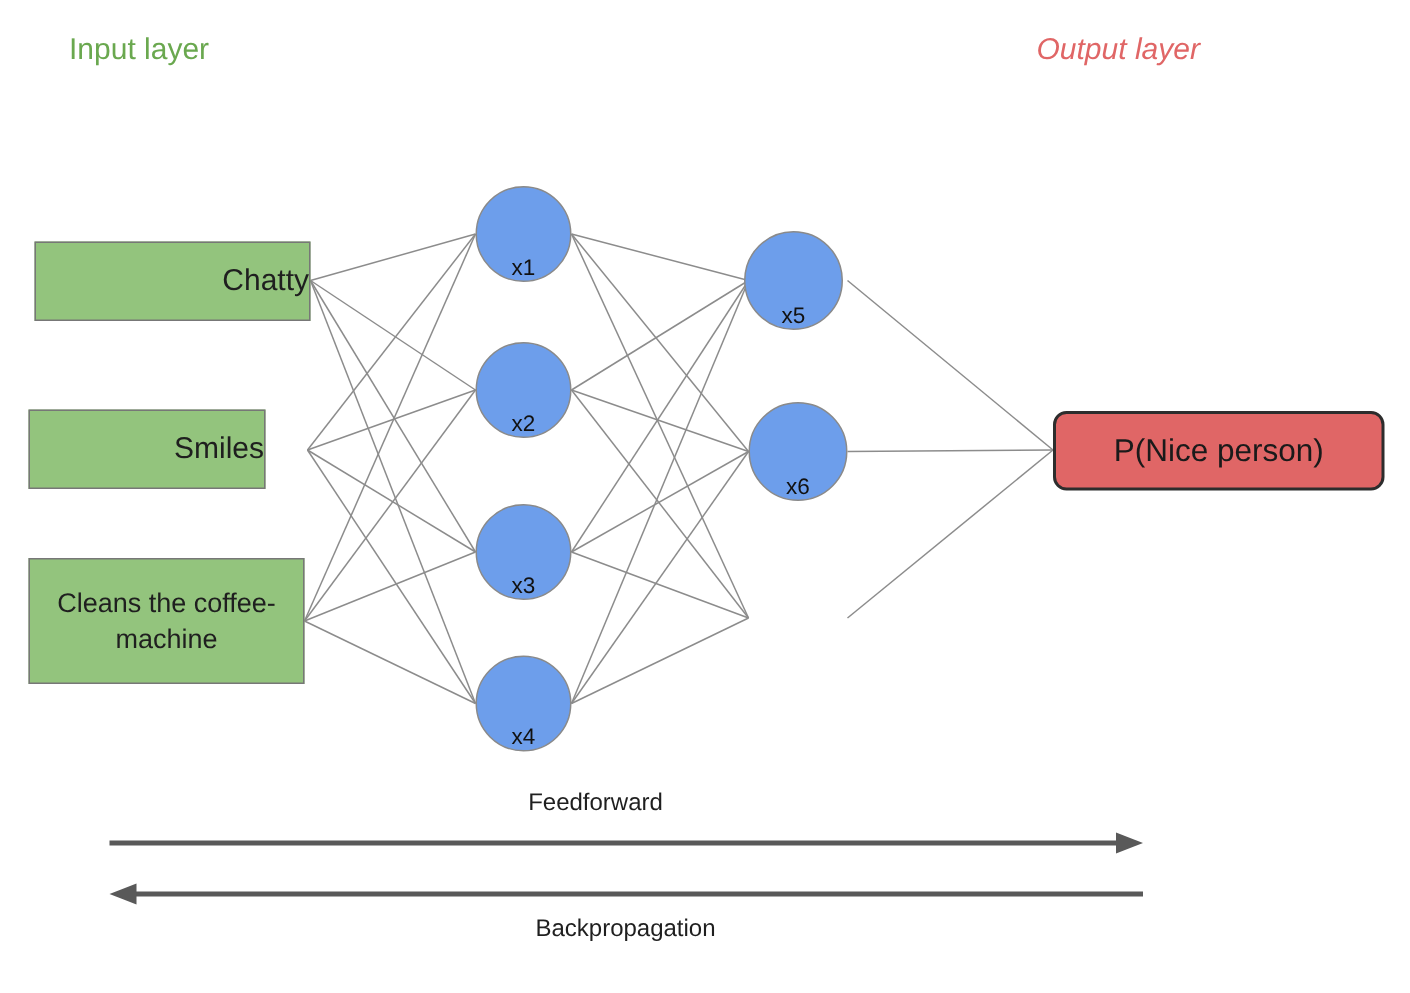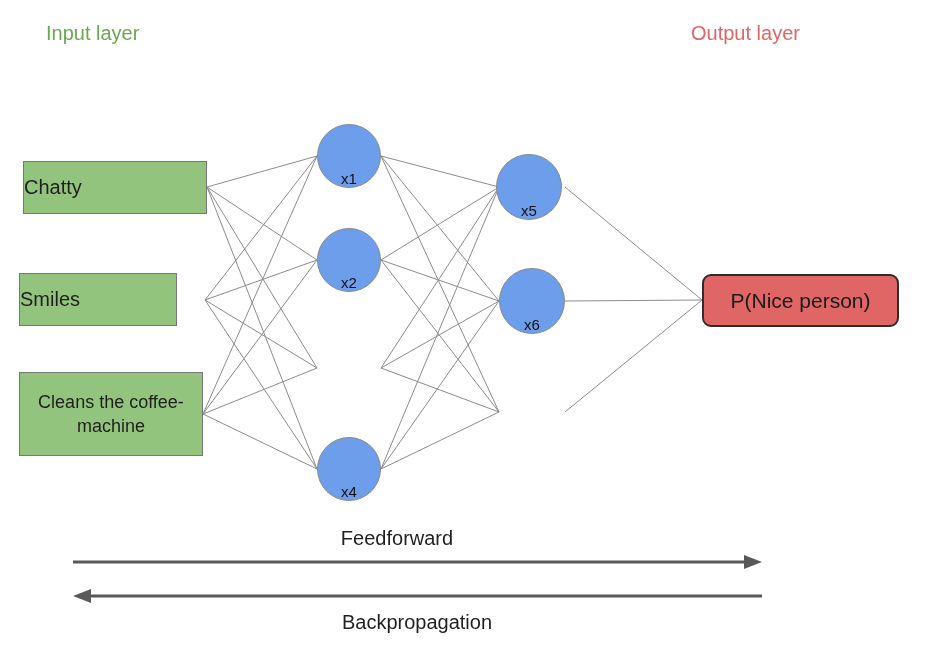--- a/index.html
+++ b/index.html
@@ -23,30 +23,30 @@
   }
   .hdr {
     position: absolute;
     font-size: 20px;
     line-height: 29px;
     font-weight: 400;
     white-space: nowrap;
   }
   .hdr-input  { left: 46px;  top: 19px; color: var(--heading-input); }
   .hdr-hidden { left: 306px; top: 19px; color: var(--heading-hidden); }
-  .hdr-output { left: 691px; top: 19px; color: var(--heading-output); }
+  .hdr-output { left: 691px; top: 19px; color: var(--heading-output); font-style: italic; }
 
   .input-box {
     position: absolute;
     background: var(--input-fill);
     border: 1px solid var(--input-border);
     box-sizing: border-box;
     display: flex;
     align-items: center;
-    justify-content: flex-start;
+    justify-content: flex-end;
     text-align: center;
     color: #1f1f1f;
     font-size: 20px;
   }
   .in1 { left: 23px; top: 161px; width: 184px; height: 53px; }
   .in2 { left: 19px; top: 273px; width: 158px; height: 53px; }
   .in3 { left: 19px; top: 372px; width: 184px; height: 84px; font-size: 18px; line-height: 24px; padding: 0 14px; }
 
   .circle {
     position: absolute;
@@ -64,36 +64,36 @@
   .c2 { left: 317px; top: 228px; width: 64px; height: 64px; }
   .c3 { left: 317px; top: 336px; width: 64px; height: 64px; }
   .c4 { left: 317px; top: 437px; width: 64px; height: 64px; }
   .c5 { left: 496px; top: 154px; width: 66px; height: 66px; }
   .c6 { left: 499px; top: 268px; width: 66px; height: 66px; }
   .c7 { left: 499px; top: 379px; width: 66px; height: 66px; }
 
   .output-box {
     position: absolute;
     left: 702px; top: 274px;
-    width: 197px; height: 53px;
+    width: 221px; height: 53px;
     background: var(--output-fill);
     border: 2px solid var(--output-border);
     border-radius: 9px;
     box-sizing: border-box;
     display: flex;
     align-items: center;
     justify-content: center;
     color: #1a1a1a;
     font-size: 21px;
   }
 
   .flow-label {
     position: absolute;
     transform: translateX(-50%);
-    font-size: 20px;
+    font-size: 16px;
     color: #1f1f1f;
     white-space: nowrap;
   }
   .flow-feedforward { left: 397px; top: 527px; }
   .flow-backprop    { left: 417px; top: 611px; }
 </style>
 </head>
 <body>
 
 <div class="canvas">
@@ -146,20 +146,23 @@
   <div class="input-box in3">
     <span>Cleans the coffee-machine</span>
   </div>
 
   <div class="circle c1">
     <span>x1</span>
   </div>
   <div class="circle c2">
     <span>x2</span>
   </div>
+  <div class="circle c3">
+    <span>x3</span>
+  </div>
   <div class="circle c4">
     <span>x4</span>
   </div>
 
   <div class="circle c5">
     <span>x5</span>
   </div>
   <div class="circle c6">
     <span>x6</span>
   </div>

